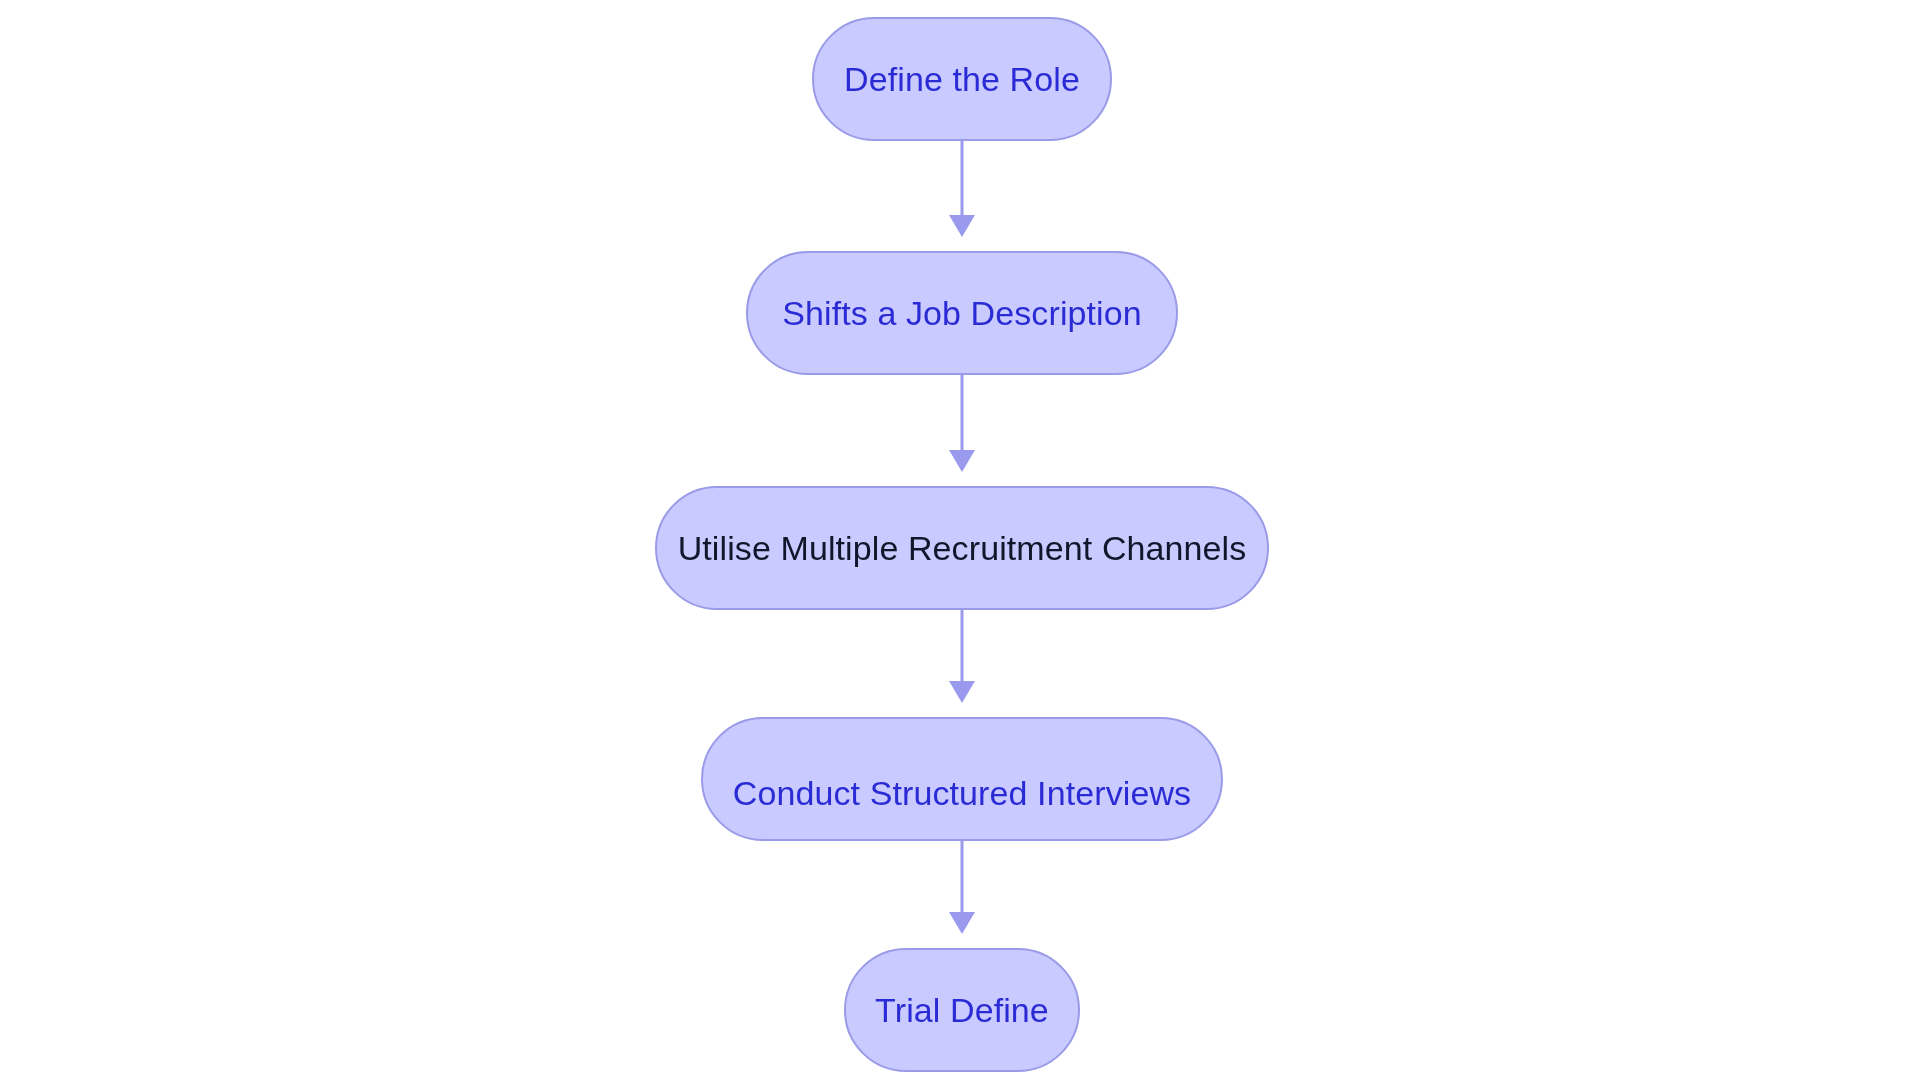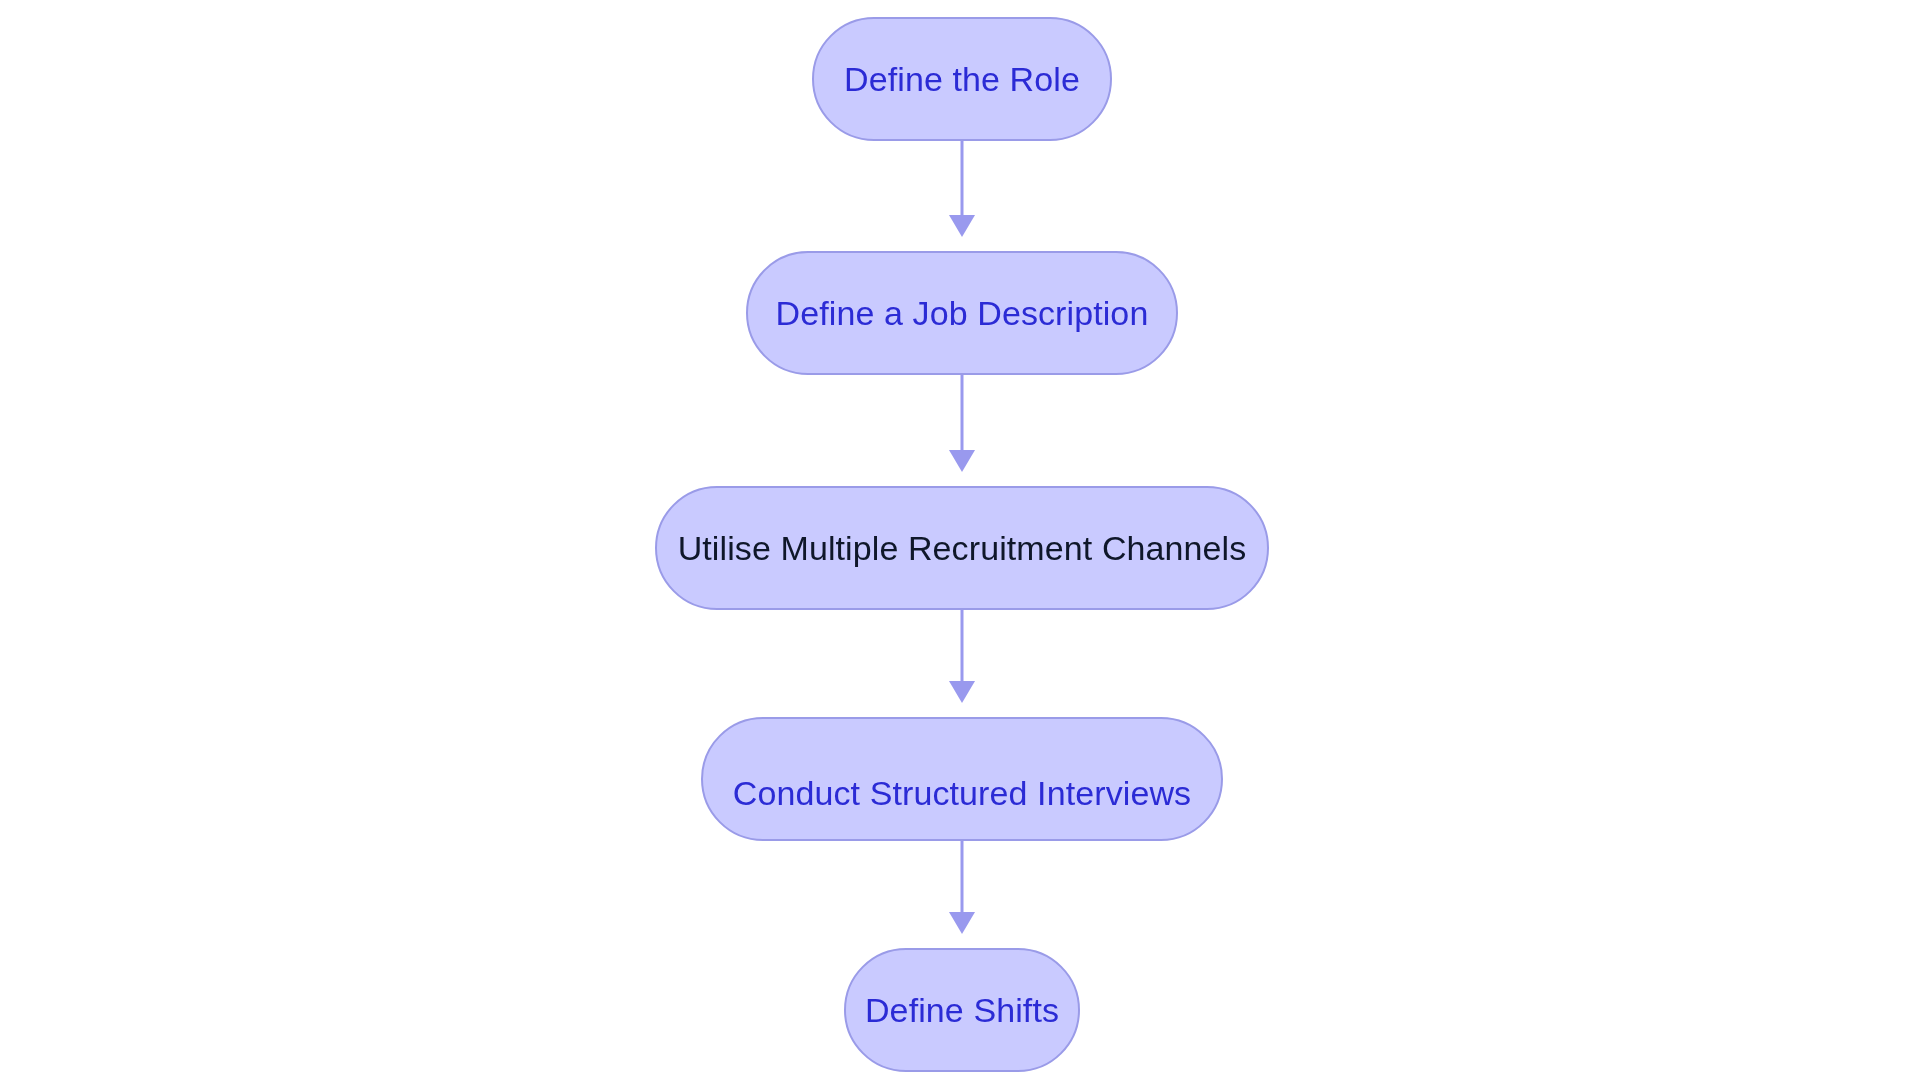--- a/index.html
+++ b/index.html
@@ -84,26 +84,26 @@
         <line x1="962" y1="833" x2="962" y2="914" stroke="#9999ee" stroke-width="3"></line>
         <polygon points="949,912 975,912 962,934" fill="#9999ee"></polygon>
       </g>
     </svg>
 
   <div id="node-layer">
       <div class="flow-node" style="left: 962px; top: 9px; width: 300px; height: 124px; background: rgb(201, 202, 255); border-color: rgb(154, 155, 232); border-radius: 62px;">
         <span class="flow-node-label" style="color: rgb(43, 43, 213);">Define the Role</span>
       </div>
       <div class="flow-node" style="left: 962px; top: 243px; width: 432px; height: 124px; background: rgb(201, 202, 255); border-color: rgb(154, 155, 232); border-radius: 62px;">
-        <span class="flow-node-label" style="color: rgb(43, 43, 213);">Define a Job Description</span>
+        <span class="flow-node-label" style="color: rgb(43, 43, 213);">Shifts a Job Description</span>
       </div>
       <div class="flow-node" style="left: 962px; top: 478px; width: 614px; height: 124px; background: rgb(201, 202, 255); border-color: rgb(154, 155, 232); border-radius: 62px;">
         <span class="flow-node-label" style="color: #0f172a;">Utilise Multiple Recruitment Channels</span>
       </div>
       <div class="flow-node" style="left: 962px; top: 709px; width: 522px; height: 124px; background: rgb(201, 202, 255); border-color: rgb(154, 155, 232); border-radius: 62px;">
         <span class="flow-node-label" style="color: rgb(43, 43, 213); margin-top: 28px;">Conduct Structured Interviews</span>
       </div>
       <div class="flow-node" style="left: 962px; top: 940px; width: 236px; height: 124px; background: rgb(201, 202, 255); border-color: rgb(154, 155, 232); border-radius: 62px;">
-        <span class="flow-node-label" style="color: rgb(43, 43, 213);">Define Shifts</span>
+        <span class="flow-node-label" style="color: rgb(43, 43, 213);">Trial Define</span>
       </div>
     </div>
 
 </div>
 
 </body></html>

